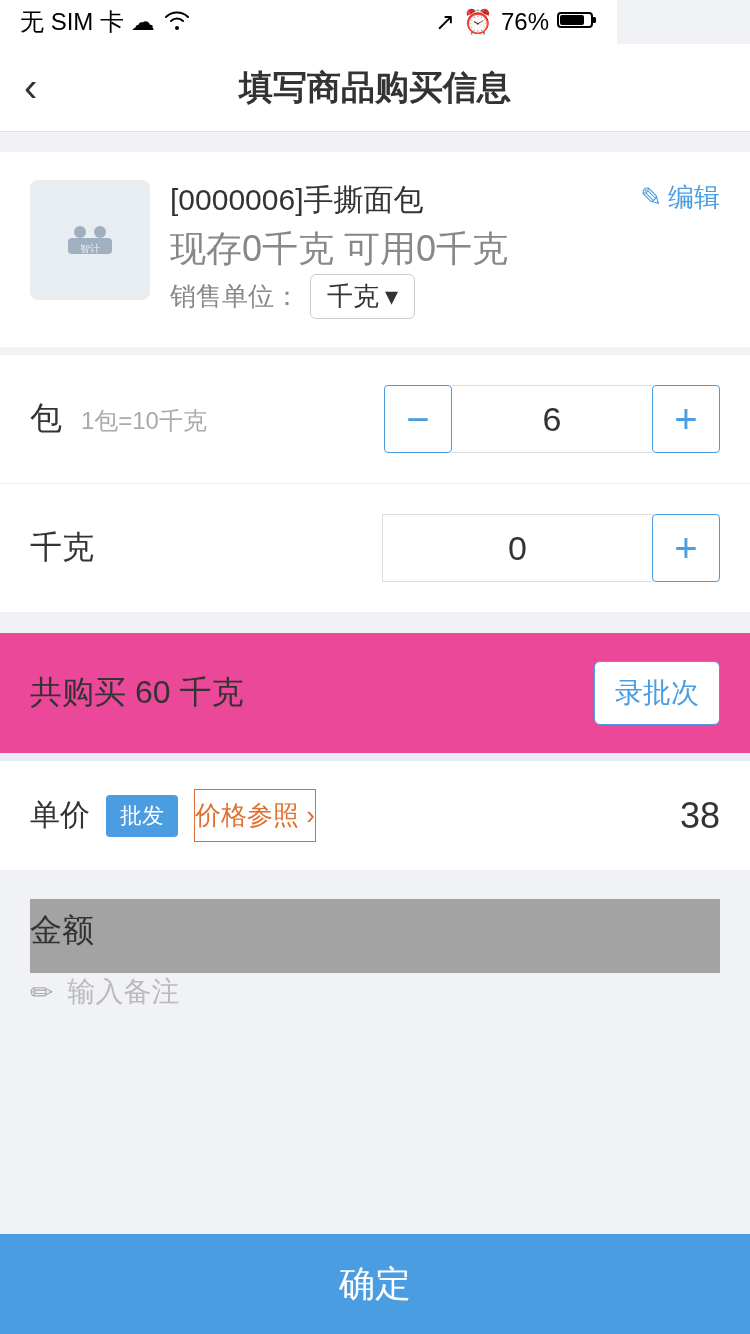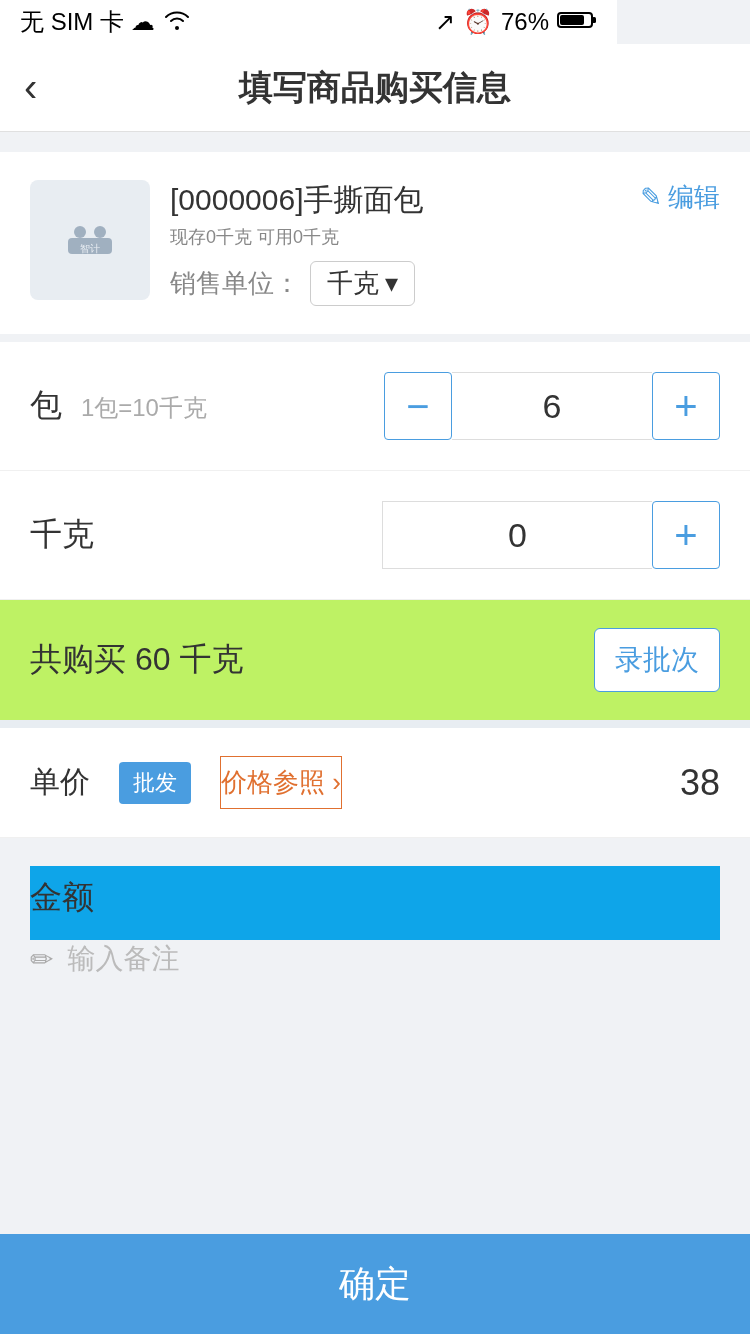--- a/index.html
+++ b/index.html
@@ -74,23 +74,22 @@
     }
     .product-image svg { width: 60px; height: 60px; }
     .product-info { flex: 1; }
     .product-name {
       font-size: 30px;
       color: #333;
       font-weight: 500;
       margin-bottom: 4px;
     }
     .product-stock {
-      font-size: 18px;
+      font-size: 36px;
       color: #888;
-      margin-bottom: 12px;
     }
     .product-unit {
       font-size: 26px;
       color: #888;
       display: flex;
       align-items: center;
       gap: 10px;
     }
     .unit-select {
       border: 1px solid #ccc;
@@ -168,21 +167,22 @@
       border: 1px solid #ddd;
       border-right: none;
       text-align: center;
       font-size: 34px;
       color: #333;
       background: #fff;
     }
 
     
     .total-row {
-      background: #bef264;
+      background: #ec4899;
+      margin-top: 20px;
       padding: 28px 30px;
       display: flex;
       align-items: center;
       justify-content: space-between;
       border-bottom: 8px solid #e8edf2;
     }
     .total-text {
       font-size: 32px;
       color: #333;
     }
@@ -196,21 +196,21 @@
       cursor: pointer;
     }
 
     
     .price-section {
       background: #fff;
       margin-top: 0;
       padding: 28px 30px;
       display: flex;
       align-items: center;
-      gap: 29px;
+      gap: 16px;
       border-bottom: 1px solid #f0f0f0;
     }
     .price-label {
       font-size: 30px;
       color: #333;
     }
     .price-tag-btn {
       background: #4a9de0;
       color: #fff;
       font-size: 22px;
@@ -237,21 +237,21 @@
       color: #333;
       font-weight: 500;
     }
 
     
     .amount-section {
       background: #f0f2f5;
       padding: 28px 30px 0;
     }
     .amount-row {
-      background: #0ea5e9;
+      background: #a3a3a3;
       padding: 10px 0 20px;
       display: flex;
       align-items: baseline;
       gap: 16px;
     }
     .amount-label {
       font-size: 32px;
       color: #333;
     }
     .amount-value {

